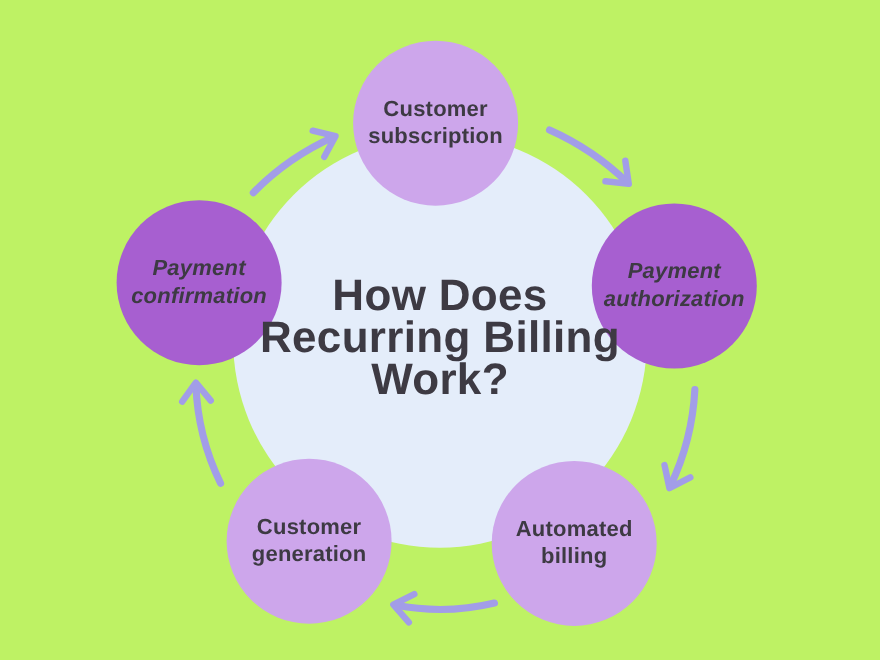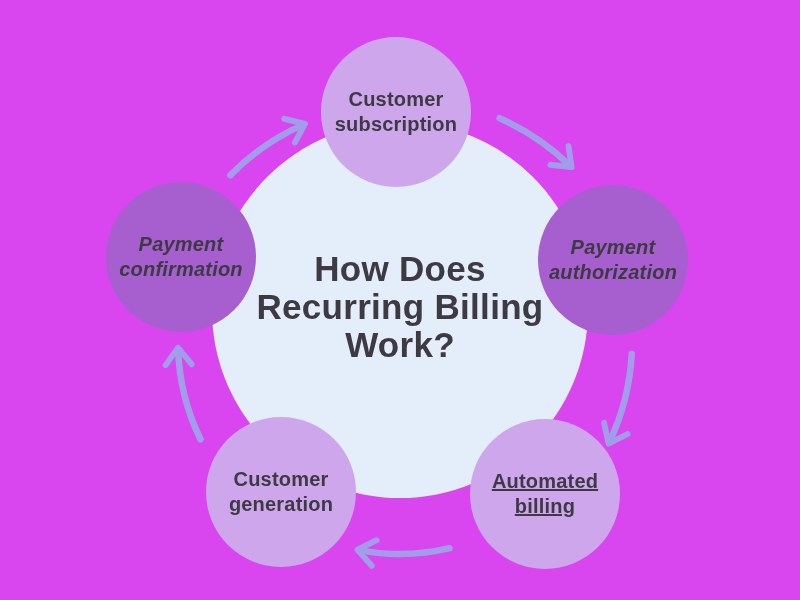--- a/index.html
+++ b/index.html
@@ -1,21 +1,21 @@
 <!DOCTYPE html>
 <html><head>
 <meta charset="utf-8">
 <style>
   html, body { margin: 0; padding: 0; background: #ffffff; }
   .stage {
     position: relative;
     width: 800px;
     height: 600px;
     overflow: hidden;
-    background: #d946ef;
+    background: #bef264;
     font-family: "Liberation Sans", sans-serif;
   }
   .center-bg {
     position: absolute;
     left: 212px; top: 122px;
     width: 376px; height: 376px;
     border-radius: 50%;
     background: #e4edfa;
   }
   .arrows {
@@ -23,21 +23,21 @@
     left: 0; top: 0;
     width: 800px; height: 600px;
     pointer-events: none;
   }
   .title {
     position: absolute;
     left: 200px; top: 250px;
     width: 400px;
     margin: 0;
     text-align: center;
-    font-size: 35px;
+    font-size: 40px;
     line-height: 38px;
     font-weight: 700;
     letter-spacing: 0.3px;
     color: #3d3a43;
     white-space: pre-line;
   }
   .node {
     position: absolute;
     width: 150px; height: 150px;
     border-radius: 50%;
@@ -49,21 +49,21 @@
     line-height: 25px;
     font-weight: 700;
     letter-spacing: 0.2px;
     color: #3d3a43;
     white-space: pre-line;
   }
   .node.light { background: #cda6eb; }
   .node.dark  { background: #a75fd0; font-style: italic; }
   .pos-top          { left: 321px; top: 37px;  }
   .pos-right        { left: 538px; top: 185px; }
-  .pos-bottom-right { left: 470px; top: 419px; text-decoration: underline; }
+  .pos-bottom-right { left: 447px; top: 419px; }
   .pos-bottom-left  { left: 206px; top: 417px; }
   .pos-left         { left: 106px; top: 182px; }
 </style>
 </head>
 <body>
 
 <div class="stage">
 
   <div class="center-bg"></div>
 

